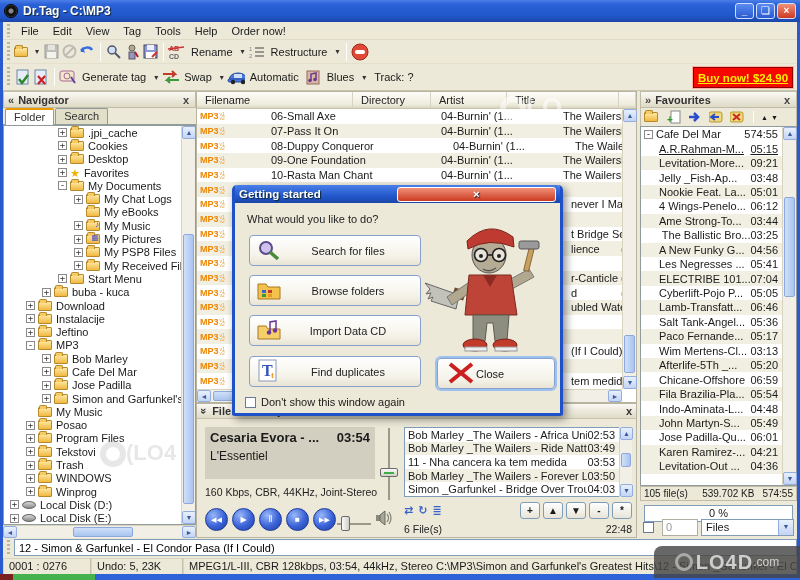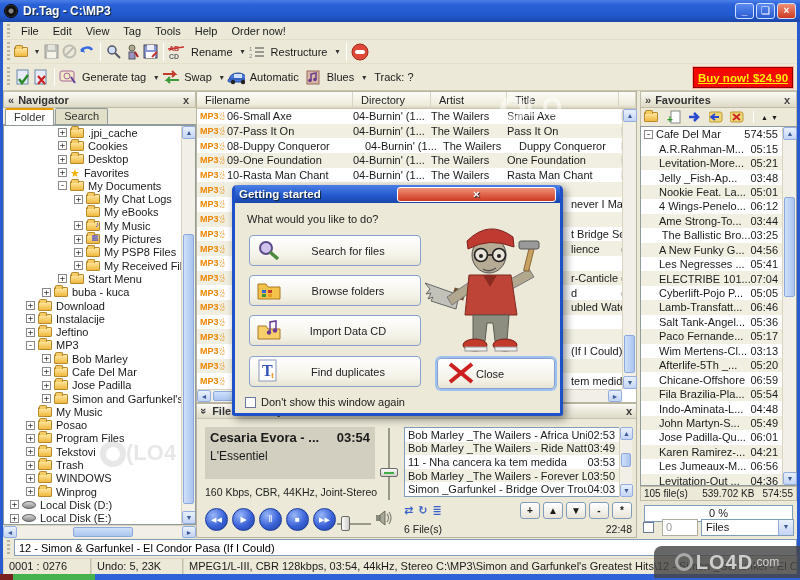--- a/index.html
+++ b/index.html
@@ -66,21 +66,21 @@
   .mini-glyph { position:absolute; right:0; top:-2px; font-size:8px; color:#4a4ad0; }
 
   
   .filelist { left:196px; width:441px; top:91px; height:312px; position:absolute; background:#fff; border:1px solid #b8b4a0; }
   .flhead { position:absolute; left:0; top:0; right:0; height:17px; display:flex;
     background:linear-gradient(#fdfcf8,#eeebdb 80%,#d8d4c0); border-bottom:1px solid #c8c4b0; }
   .flhead .hc { border-right:1px solid #d8d4c4; padding:2px 0 0 8px; color:#222; }
   .flbody { position:absolute; left:0; top:17px; right:14px; bottom:13px; overflow:hidden; }
   .frow { height:14.7px; display:flex; align-items:center; position:relative; white-space:nowrap; }
   .frow.alt { background:#f1efe2; }
-  .cell { overflow:hidden; flex:none; padding-right:4px; }
+  .cell { overflow:hidden; flex:none; padding-right:4px;margin-left:44px; }
   .mp3badge { width:30px; flex:none; display:flex; align-items:center; padding-left:3px; }
   .mp3txt { color:#ef8600; font-weight:bold; font-size:9px; }
   .mp3v { display:flex; flex-direction:column; font-size:5px; color:#e8a040; line-height:4px; margin-left:1px; }
   .frag { position:absolute; left:374px; }
   .edgec { position:absolute; left:424px; }
 
   
   .dialog { position:absolute; left:232px; top:185px; width:331px; height:231px; z-index:20;
     border:3px solid #1e50c8; border-top:none; border-radius:5px 5px 3px 3px; background:#ece9d8;
     box-shadow:3px 3px 8px rgba(0,0,0,.45); }
@@ -863,27 +863,27 @@
       <span class="sep" style="height:12px"></span>
       <span style="font-size:7px">▲</span>
       <span style="font-size:7px">▼</span>
     </div>
     <div class="favlist" id="favlist">
         <div class="favrow" style="padding-right: 16px;">
           <span class="minibox">-</span>
           <span class="n">Cafe Del Mar</span>
           <span class="t">574:55</span>
         </div>
-        <div class="favrow" style="padding-left: 18px; padding-right: 16px;">
+        <div class="favrow" style="padding-left: 18px; padding-right: 16px; text-decoration: underline;">
           <span class="n">A.R.Rahman-M...</span>
           <span class="t">05:15</span>
         </div>
         <div class="favrow alt" style="padding-left: 18px; padding-right: 16px;">
           <span class="n">Levitation-More...</span>
-          <span class="t">05:21</span>
+          <span class="t">09:21</span>
         </div>
         <div class="favrow" style="padding-left: 18px; padding-right: 16px;">
           <span class="n">Jelly _Fish-Ap...</span>
           <span class="t">03:48</span>
         </div>
         <div class="favrow alt" style="padding-left: 18px; padding-right: 16px;">
           <span class="n">Nookie Feat. La...</span>
           <span class="t">05:01</span>
         </div>
         <div class="favrow" style="padding-left: 18px; padding-right: 16px;">
@@ -950,24 +950,20 @@
           <span class="n">John Martyn-S...</span>
           <span class="t">05:49</span>
         </div>
         <div class="favrow" style="padding-left: 18px; padding-right: 16px;">
           <span class="n">Jose Padilla-Qu...</span>
           <span class="t">06:01</span>
         </div>
         <div class="favrow alt" style="padding-left: 18px; padding-right: 16px;">
           <span class="n">Karen Ramirez-...</span>
           <span class="t">04:21</span>
-        </div>
-        <div class="favrow" style="padding-left: 18px; padding-right: 16px;">
-          <span class="n">Les Jumeaux-M...</span>
-          <span class="t">06:56</span>
         </div>
         <div class="favrow alt" style="padding-left: 18px; padding-right: 16px;">
           <span class="n">Levitation-Out ...</span>
           <span class="t">04:36</span>
         </div>
       </div>
     <div class="vscroll" style="top:36px;height:358px;right:1px">
       <span class="sbtn" style="top:0">▲</span>
       <span class="sbtn" style="bottom:0">▼</span>
       <span class="sthumb" style="left:1px;width:11px;top:70px;height:100px"></span>

